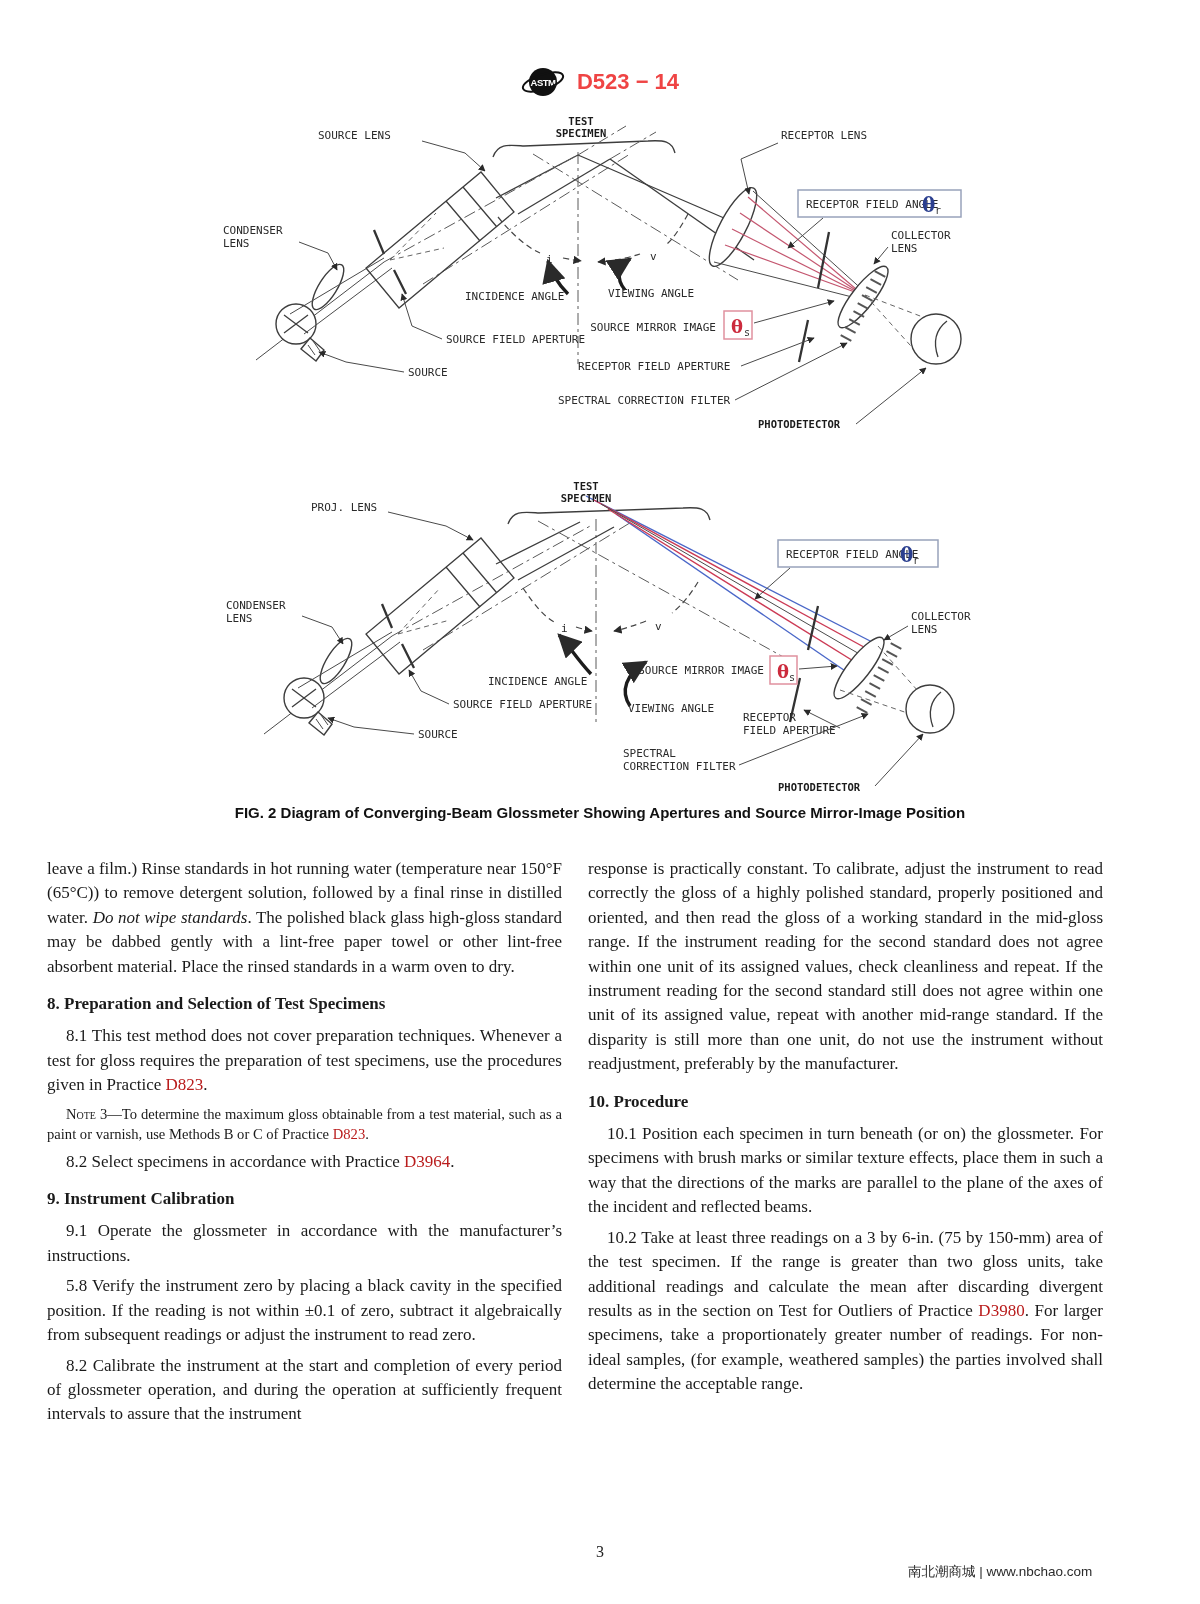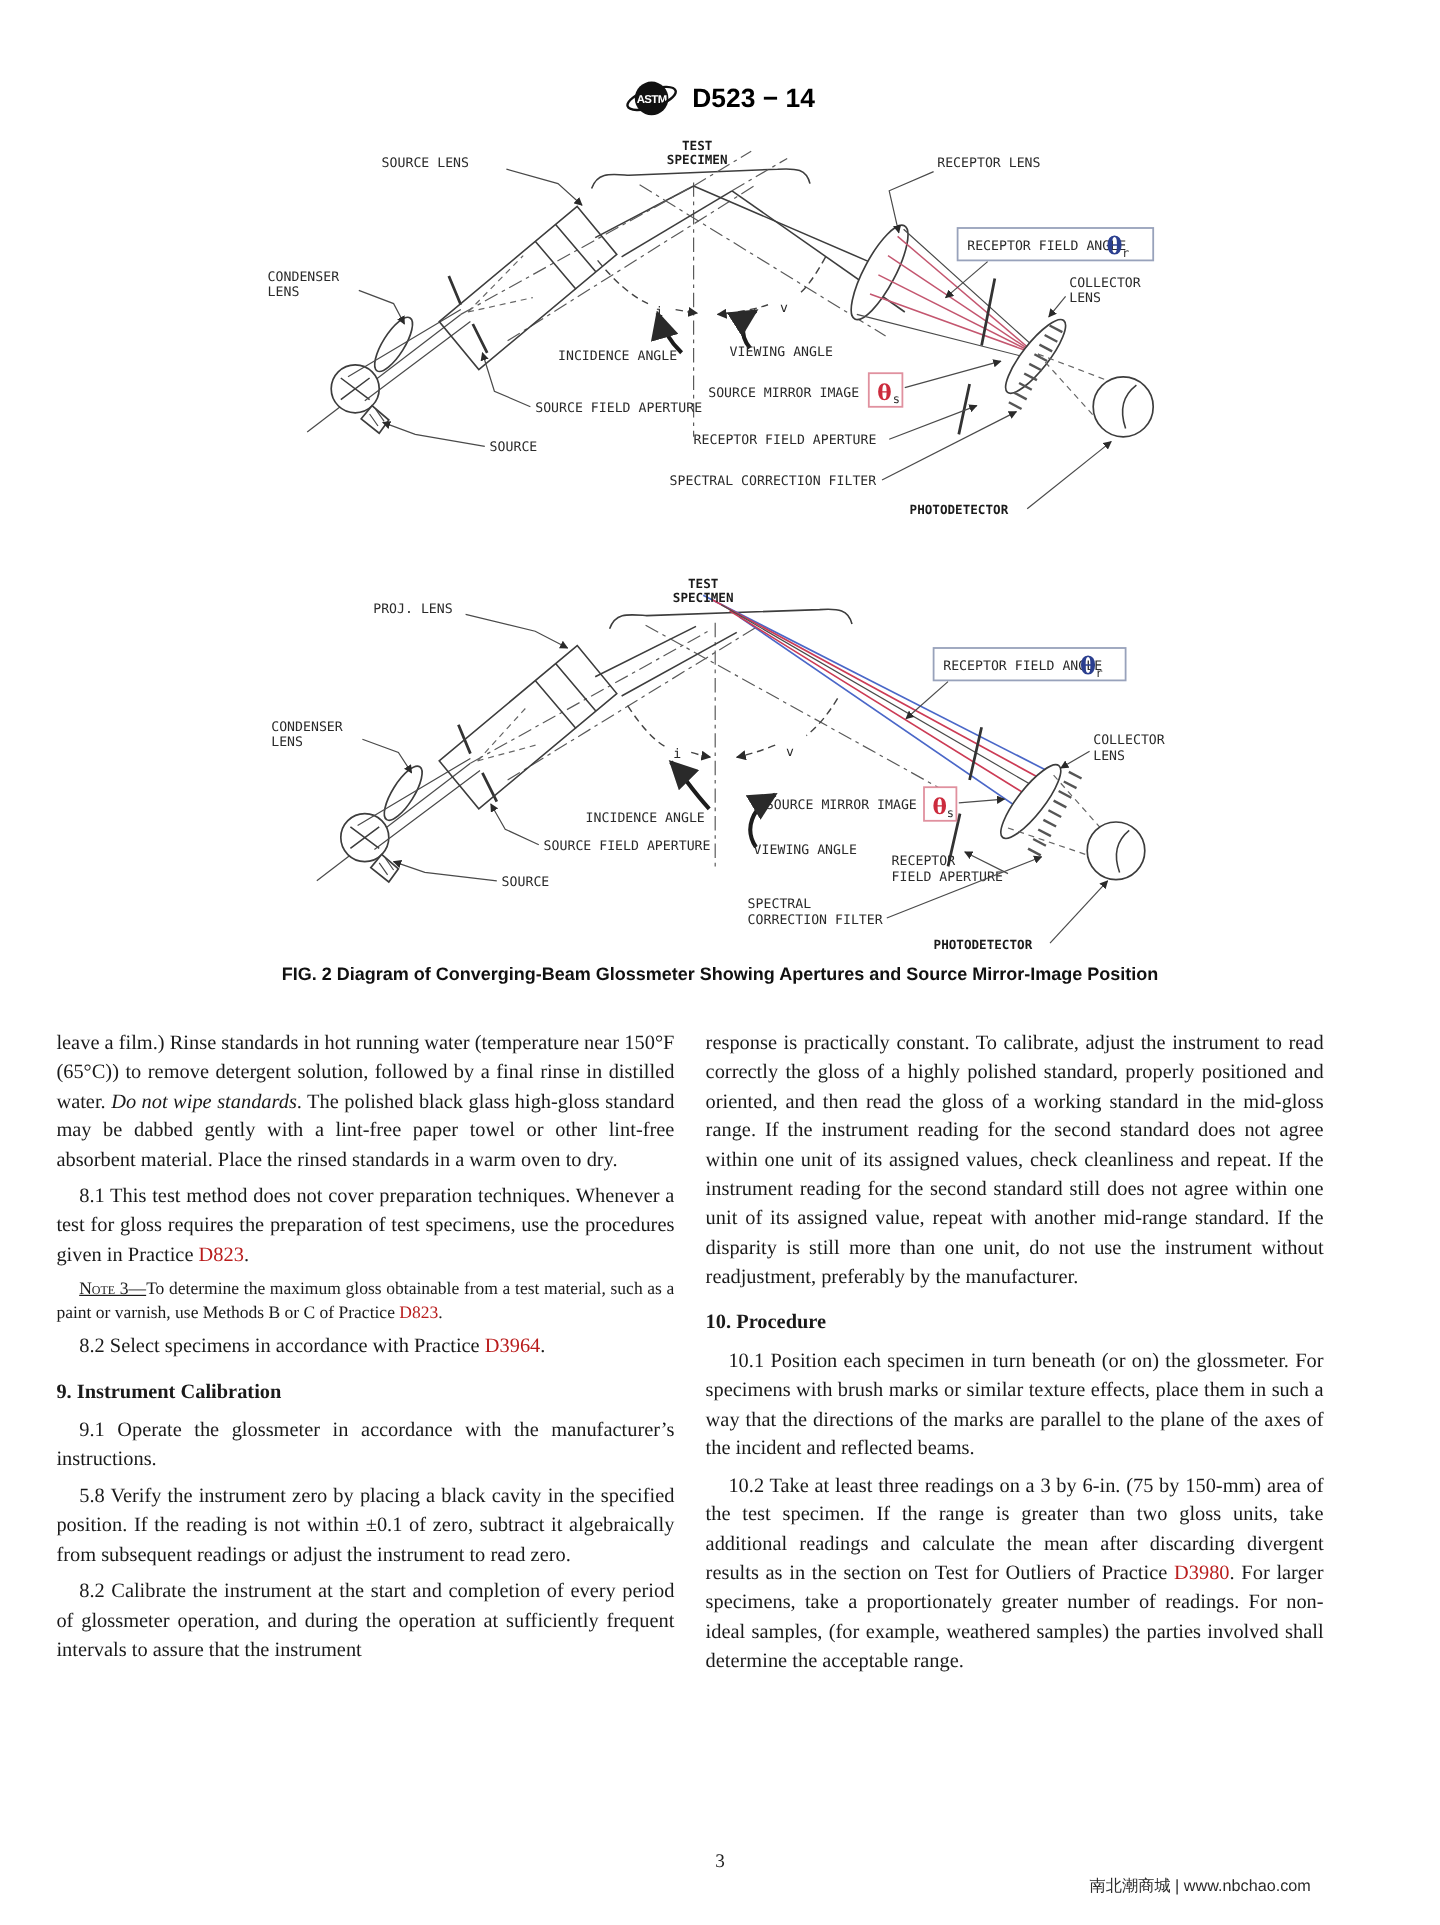--- a/index.html
+++ b/index.html
@@ -1,30 +1,30 @@
 <!DOCTYPE html>
 <html><head>
 <meta charset="utf-8">
 <style>
   html,body{margin:0;padding:0;background:#ffffff;}
   .page{position:relative;width:1200px;height:1604px;background:#fff;overflow:hidden;
         font-family:"Liberation Serif", serif;color:#1a1a1a;}
   .header{position:absolute;top:60px;left:0;width:100%;display:flex;justify-content:center;
           align-items:center;gap:12px;}
-  .doc-code{font-family:"Liberation Sans", sans-serif;font-weight:bold;font-size:22px;color:#000000;}
+  .doc-code{font-family:"Liberation Sans", sans-serif;font-weight:bold;font-size:22px;color:#ef4444;}
   .figure-svg{position:absolute;left:178px;width:895px;}
   .fig-caption{position:absolute;left:0;width:100%;text-align:center;
                font-family:"Liberation Sans", sans-serif;font-weight:bold;font-size:15px;color:#111;}
   .columns{position:absolute;top:857px;left:47px;width:1056px;display:flex;gap:26px;}
   .col{width:515px;font-size:17px;line-height:24.4px;text-align:justify;}
   .col p{margin:0 0 6px 0;text-indent:19px;}
   .col p.noindent{text-indent:0;}
   .col h4{font-size:17px;margin:13px 0 8px 0;font-weight:bold;text-align:left;}
   .note{font-size:14.6px;line-height:20px;margin:5px 0 9px 0;}
-  .sc{font-variant:small-caps;text-decoration:underline;}
+  .sc{font-variant:small-caps;}
   .it{font-style:italic;}
   .ref{color:#b91c1c;text-decoration:none;cursor:pointer;}
   .pageno{position:absolute;top:1543px;left:0;width:100%;text-align:center;font-size:16px;color:#222;}
   .watermark{position:absolute;top:1563px;left:908px;font-family:"Liberation Sans", sans-serif;
              font-size:13.5px;color:#2b2b2b;}
   
   .ln{stroke:#3d3d3d;stroke-width:1.3;fill:none;}
   .thin{stroke:#4a4a4a;stroke-width:1;fill:none;}
   .dd{stroke:#5a5a5a;stroke-width:1;fill:none;stroke-dasharray:12 4 3 4;}
   .dsh{stroke:#666;stroke-width:1;fill:none;stroke-dasharray:5 4;}
@@ -294,20 +294,21 @@
     <path class="thin" d="M561,287 L690,236" marker-end="url(#ah2)"></path>
 
     <text class="lblb" x="600" y="313">PHOTODETECTOR</text>
     <path class="thin" d="M697,308 L745,256" marker-end="url(#ah2)"></path>
   </svg>
   <div class="fig-caption" style="top:804px;">FIG. 2  Diagram of Converging-Beam Glossmeter Showing Apertures and Source Mirror-Image Position</div>
 
   <div class="columns">
     <div class="col">
       <p class="noindent"><span>leave a film.) Rinse standards in hot running water (temperature near 150°F (65°C)) to remove detergent solution, followed by a final rinse in distilled water. </span><span class="it">Do not wipe standards</span><span>. The polished black glass high-gloss standard may be dabbed gently with a lint-free paper towel or other lint-free absorbent material. Place the rinsed standards in a warm oven to dry.</span></p>
+      <h4>8.  Preparation and Selection of Test Specimens</h4>
       <p><span>8.1  This test method does not cover preparation techniques. Whenever a test for gloss requires the preparation of test specimens, use the procedures given in Practice </span><a class="ref">D823</a><span>.</span></p>
       <p class="note"><span class="sc">Note 3—</span><span>To determine the maximum gloss obtainable from a test material, such as a paint or varnish, use Methods B or C of Practice </span><a class="ref">D823</a><span>.</span></p>
       <p><span>8.2  Select specimens in accordance with Practice </span><a class="ref">D3964</a><span>.</span></p>
       <h4>9.  Instrument Calibration</h4>
       <p>9.1  Operate the glossmeter in accordance with the manufacturer’s instructions.</p>
       <p>5.8  Verify the instrument zero by placing a black cavity in the specified position. If the reading is not within ±0.1 of zero, subtract it algebraically from subsequent readings or adjust the instrument to read zero.</p>
       <p>8.2  Calibrate the instrument at the start and completion of every period of glossmeter operation, and during the operation at sufficiently frequent intervals to assure that the instrument</p>
     </div>
     <div class="col">
       <p class="noindent">response is practically constant. To calibrate, adjust the instrument to read correctly the gloss of a highly polished standard, properly positioned and oriented, and then read the gloss of a working standard in the mid-gloss range. If the instrument reading for the second standard does not agree within one unit of its assigned values, check cleanliness and repeat. If the instrument reading for the second standard still does not agree within one unit of its assigned value, repeat with another mid-range standard. If the disparity is still more than one unit, do not use the instrument without readjustment, preferably by the manufacturer.</p>

